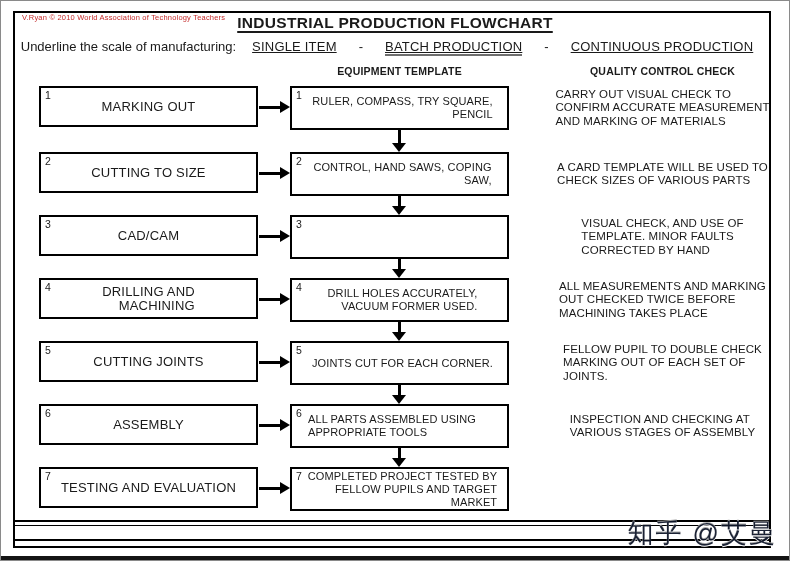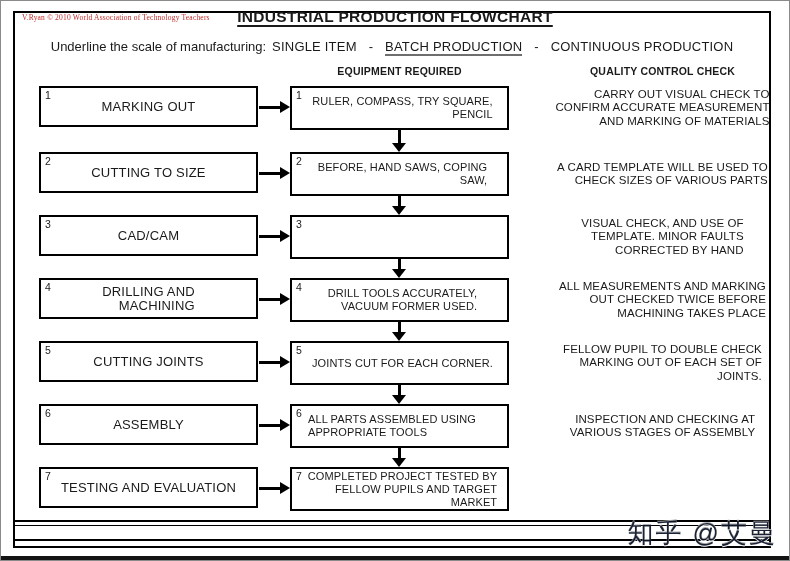--- a/index.html
+++ b/index.html
@@ -7,33 +7,33 @@
     position:relative;width:790px;height:561px;background:#ffffff;
     font-family:"Liberation Sans",sans-serif;color:#1a1a1a;
     border:1px solid #8a8a8a;box-sizing:border-box;overflow:hidden;
   }
   .frame{
     position:absolute;left:12px;top:10px;width:758px;height:537px;
     border:2px solid #000;box-sizing:border-box;background:transparent;
   }
   .wm-red{
     position:absolute;left:21px;top:12px;font-size:7.5px;color:#c42b2b;
-    letter-spacing:.2px;white-space:nowrap;font-family:Liberation Serif, serif;
+    letter-spacing:.2px;white-space:nowrap;
   }
   .title{
-    position:absolute;left:0;top:7px;width:100%;text-align:center;
+    position:absolute;left:0;top:13px;width:100%;text-align:center;
     font-size:15.5px;font-weight:bold;letter-spacing:.3px;
   }
   .title span{text-decoration:underline;text-underline-offset:3px;text-decoration-thickness:1.5px;}
   .scale-line{
     position:absolute;left:0;top:38px;width:100%;display:flex;
     justify-content:center;align-items:baseline;font-size:13px;white-space:nowrap;
   }
   .scale-prompt{}
-  .scale-opt{margin:0 6px;letter-spacing:.2px;}
+  .scale-opt{margin:0 16px;letter-spacing:.2px;text-decoration:underline;}
   .scale-opt.underlined{border-bottom:2px solid #6e6e6e;padding-bottom:0;}
   .scale-sep{margin:0 6px;}
   .col-head{
     position:absolute;top:64px;font-size:10.5px;font-weight:bold;
     text-align:center;letter-spacing:.2px;
   }
   .col-head.seq{left:38px;width:219px;margin-top:41px;}
   .col-head.equip{left:289px;width:219px;}
   .col-head.qc{left:533px;width:257px;}
 
@@ -51,21 +51,21 @@
     background:#fff;
   }
   .equip-text{
     font-size:11px;line-height:13px;text-align:right;white-space:pre-line;
     padding:2px 8px 2px 14px;letter-spacing:.1px;
   }
   .equip-text.align-left{text-align:left;align-self:center;width:100%;box-sizing:border-box;padding-left:16px;}
 
   .qc-text{
     position:absolute;left:533px;width:257px;height:48px;
-    display:flex;align-items:center;justify-content:center;text-align:right;
+    display:flex;align-items:center;justify-content:center;text-align:left;
     font-size:11.5px;line-height:13.5px;white-space:pre-line;letter-spacing:.1px;
   }
 
   
   .rt0{top:85px}.rt1{top:151px}.rt2{top:214px}.rt3{top:277px}.rt4{top:340px}.rt5{top:403px}.rt6{top:466px}
   .qt0{top:83px}.qt1{top:149px}.qt2{top:212px}.qt3{top:275px}.qt4{top:338px}.qt5{top:401px}.qt6{top:464px}
 
   .harrow{position:absolute;left:258px;width:31px;height:12px;display:flex;align-items:center;}
   .ha0{top:100px}.ha1{top:166px}.ha2{top:229px}.ha3{top:292px}.ha4{top:355px}.ha5{top:418px}.ha6{top:481px}
   .harrow .shaft{width:21px;height:3px;background:#000;}
@@ -102,21 +102,21 @@
   <div class="scale-line">
     <span class="scale-prompt">Underline the scale of manufacturing:</span>
     <span class="scale-opt">SINGLE ITEM</span>
     <span class="scale-sep">-</span>
     <span class="scale-opt underlined">BATCH PRODUCTION</span>
     <span class="scale-sep">-</span>
     <span class="scale-opt">CONTINUOUS PRODUCTION</span>
   </div>
 
   <div class="col-head seq">MANUFACTURING SEQUENCE</div>
-  <div class="col-head equip">EQUIPMENT REQUIRED</div>
+  <div class="col-head equip">EQUIPMENT TEMPLATE</div>
   <div class="col-head qc">QUALITY CONTROL CHECK</div>
 
   <div class="seq-box rt0">
     <span class="box-num">1</span>
     <span class="seq-label">MARKING OUT</span>
   </div>
   <div class="harrow ha0">
       <span class="shaft"></span>
       <span class="head"></span>
     </div>
@@ -136,21 +136,21 @@
   <div class="seq-box rt1">
     <span class="box-num">2</span>
     <span class="seq-label">CUTTING TO SIZE</span>
   </div>
   <div class="harrow ha1">
       <span class="shaft"></span>
       <span class="head"></span>
     </div>
   <div class="equip-box rt1">
     <span class="box-num">2</span>
-    <span class="equip-text">BEFORE, HAND SAWS, COPING
+    <span class="equip-text">CONTROL, HAND SAWS, COPING
 SAW,</span>
   </div>
   <div class="qc-text qt1">A CARD TEMPLATE WILL BE USED TO
 CHECK SIZES OF VARIOUS PARTS</div>
   <div class="varrow va1">
       <span class="shaft"></span>
       <span class="head"></span>
     </div>
 
   <div class="seq-box rt2">
@@ -176,21 +176,21 @@
     <span class="box-num">4</span>
     <span class="seq-label">DRILLING AND
 MACHINING</span>
   </div>
   <div class="harrow ha3">
       <span class="shaft"></span>
       <span class="head"></span>
     </div>
   <div class="equip-box rt3">
     <span class="box-num">4</span>
-    <span class="equip-text">DRILL TOOLS ACCURATELY,
+    <span class="equip-text">DRILL HOLES ACCURATELY,
 VACUUM FORMER USED.</span>
   </div>
   <div class="qc-text qt3">ALL MEASUREMENTS AND MARKING
 OUT CHECKED TWICE BEFORE
 MACHINING TAKES PLACE</div>
   <div class="varrow va3">
       <span class="shaft"></span>
       <span class="head"></span>
     </div>
 

